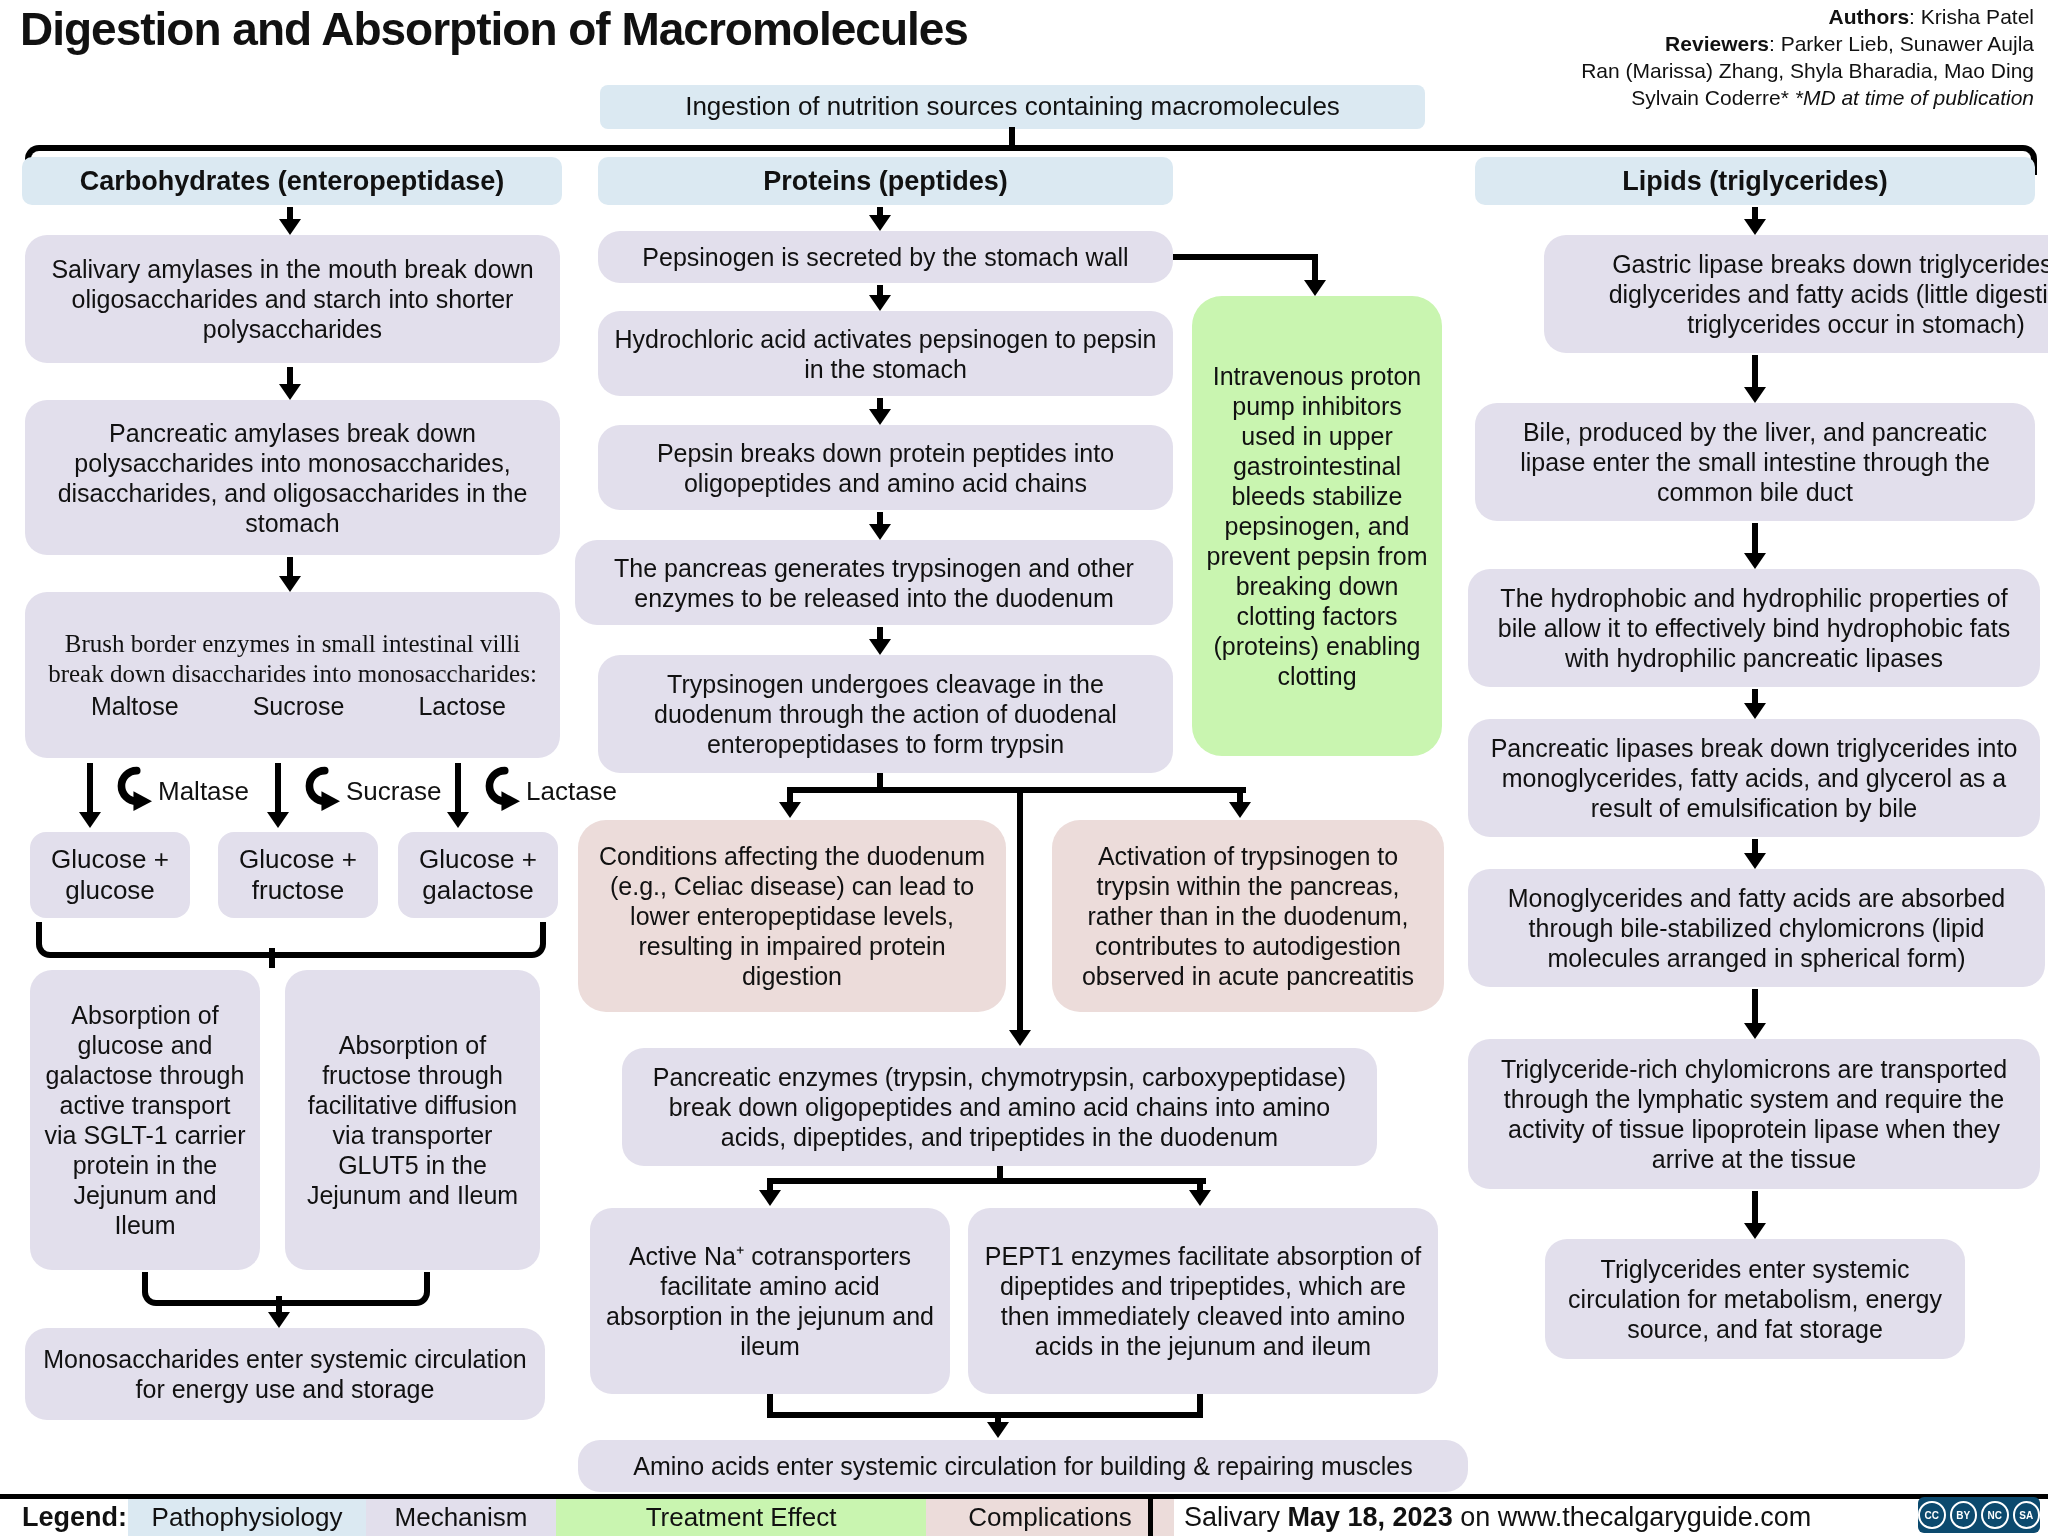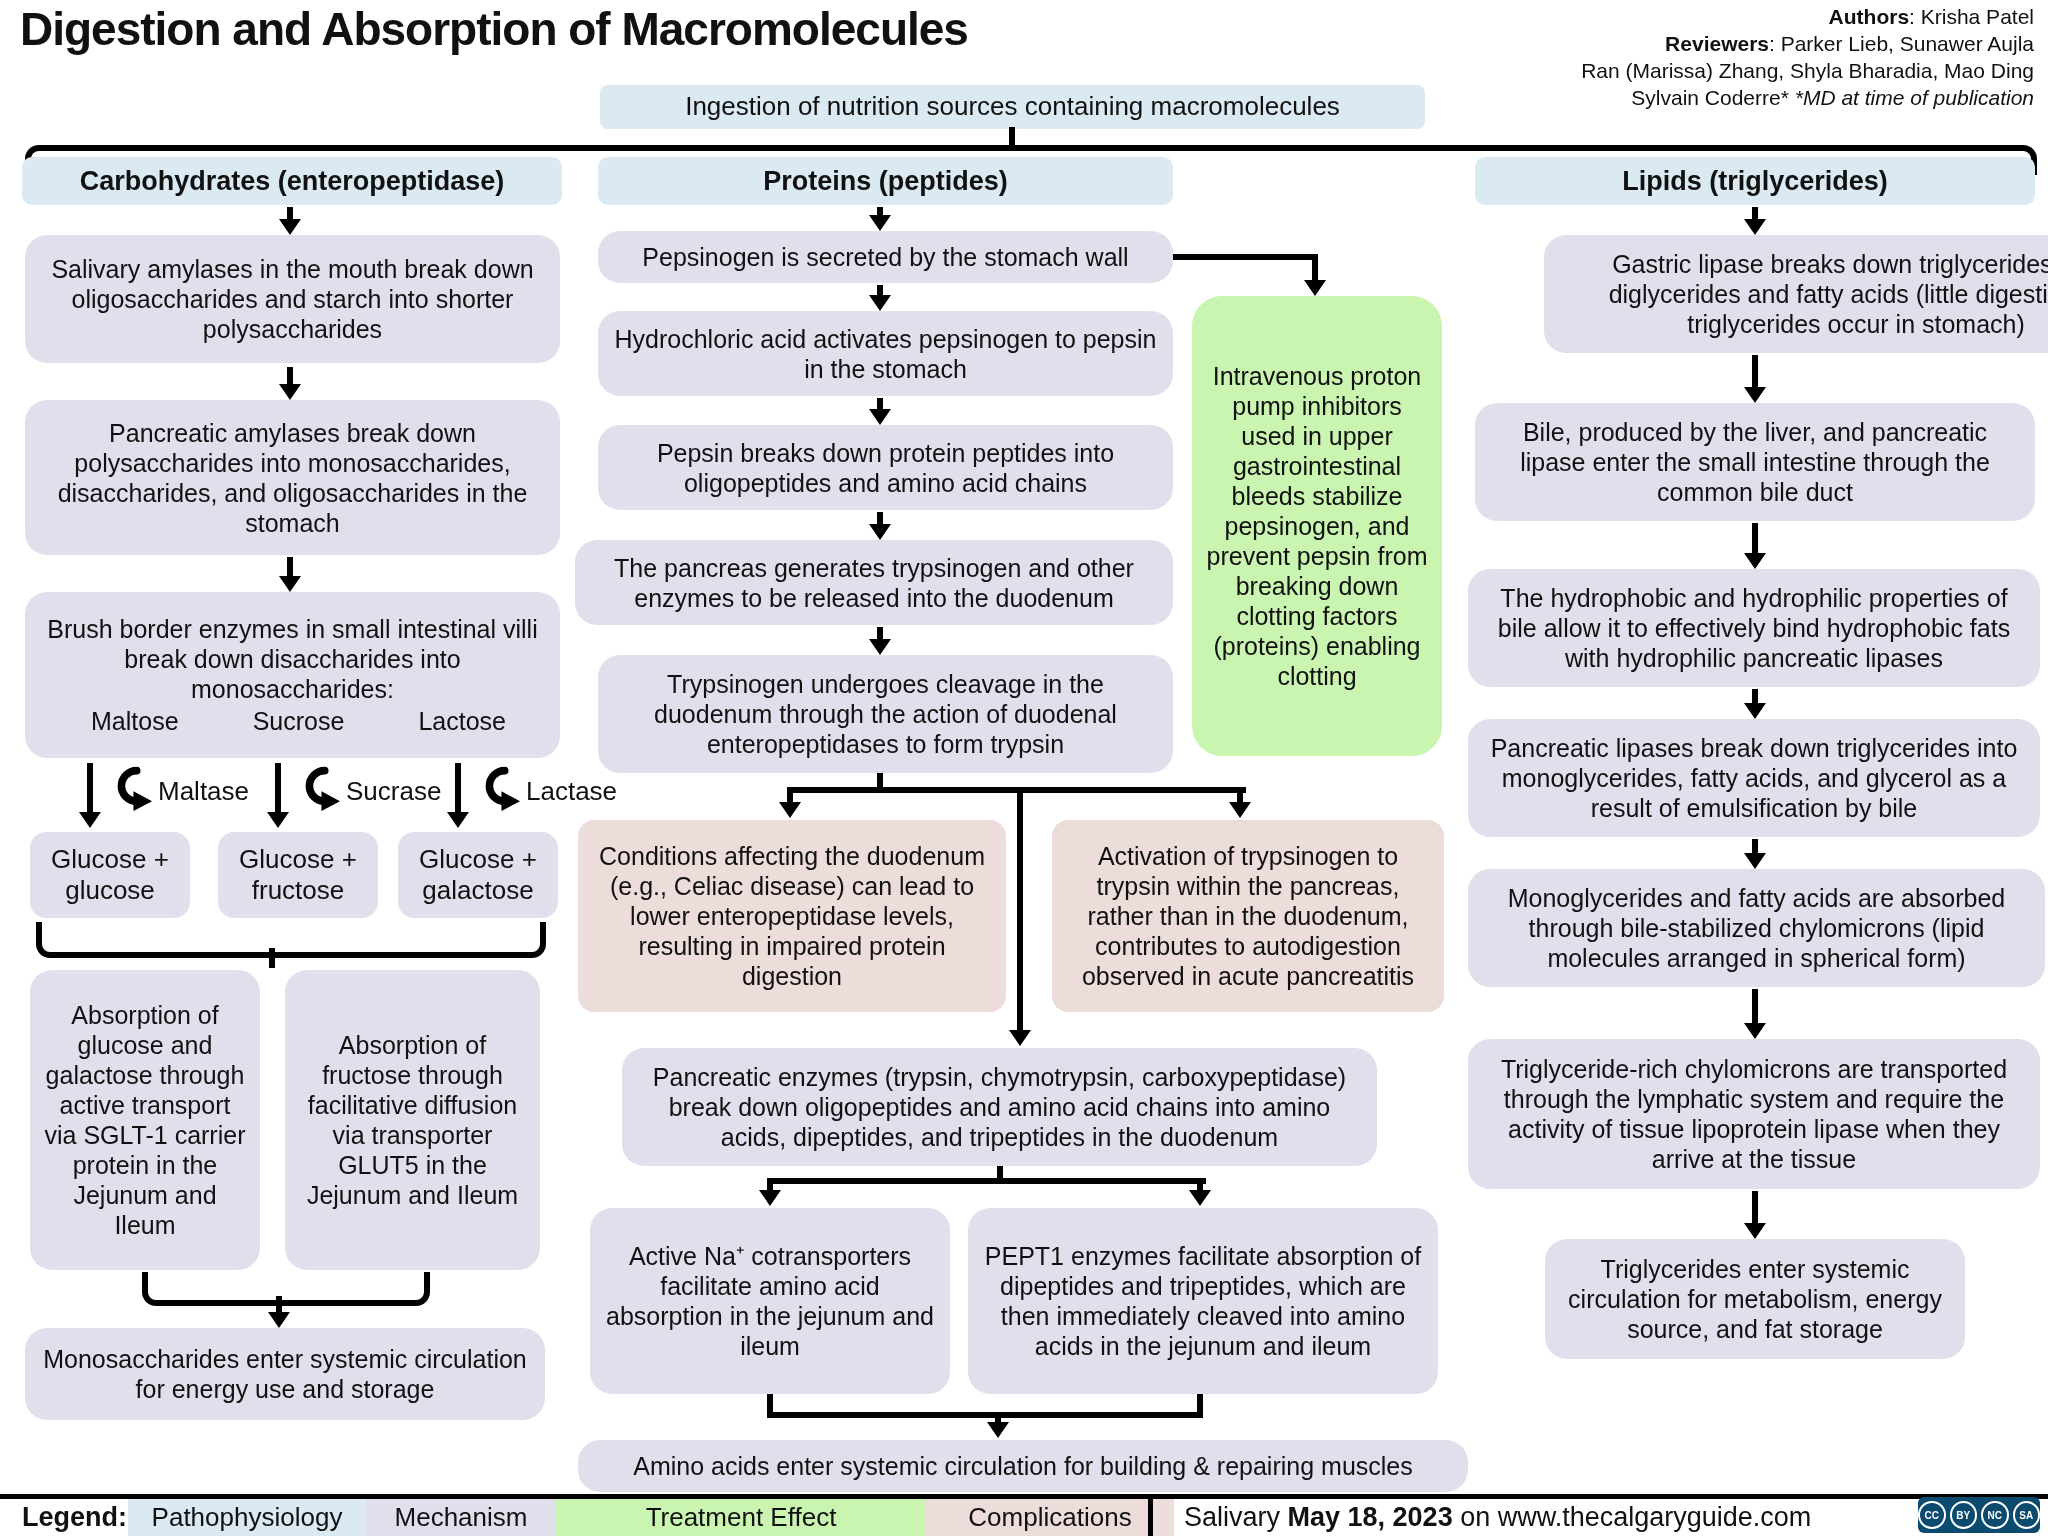--- a/index.html
+++ b/index.html
@@ -5,24 +5,24 @@
   html,body{margin:0;padding:0;background:#fff;}
   body{font-family:"Liberation Sans",sans-serif;color:#111;}
   .canvas{position:relative;width:2048px;height:1536px;background:#fff;overflow:hidden;}
 
   .bx{position:absolute;display:flex;align-items:center;justify-content:center;
       text-align:center;background:#e2dfec;border-radius:22px;font-size:25px;
       line-height:1.2;padding:8px 14px;box-sizing:border-box;}
   .hdr{background:#dbe9f2;border-radius:10px;font-weight:bold;font-size:27px;padding:4px 10px;}
   .blue{background:#dbe9f2;border-radius:8px;font-size:26px;}
   .green{background:#c9f5b0;border-radius:30px;}
-  .pink{background:#ecdcda;border-radius:16px;}
+  .pink{background:#ecdcda;border-radius:28px;}
   .small{border-radius:16px;font-size:26px;}
   .colbx{flex-direction:column;}
-  .colbx p{margin:0;}
+  .colbx p{margin:0;font-family:Liberation Serif, serif;}
 
   .va{position:absolute;width:6px;background:#000;}
   .va::after{content:"";position:absolute;left:-8px;top:100%;width:0;height:0;
       border:11px solid transparent;border-top:16px solid #000;}
   .hl{position:absolute;height:6px;background:#000;}
   .vl{position:absolute;width:6px;background:#000;}
   .bracket-top{position:absolute;border-top:6px solid #000;border-left:6px solid #000;
       border-right:6px solid #000;border-radius:14px 14px 0 0;}
   .bracket-bottom{position:absolute;border-bottom:6px solid #000;border-left:6px solid #000;
       border-right:6px solid #000;border-radius:0 0 14px 14px;}

